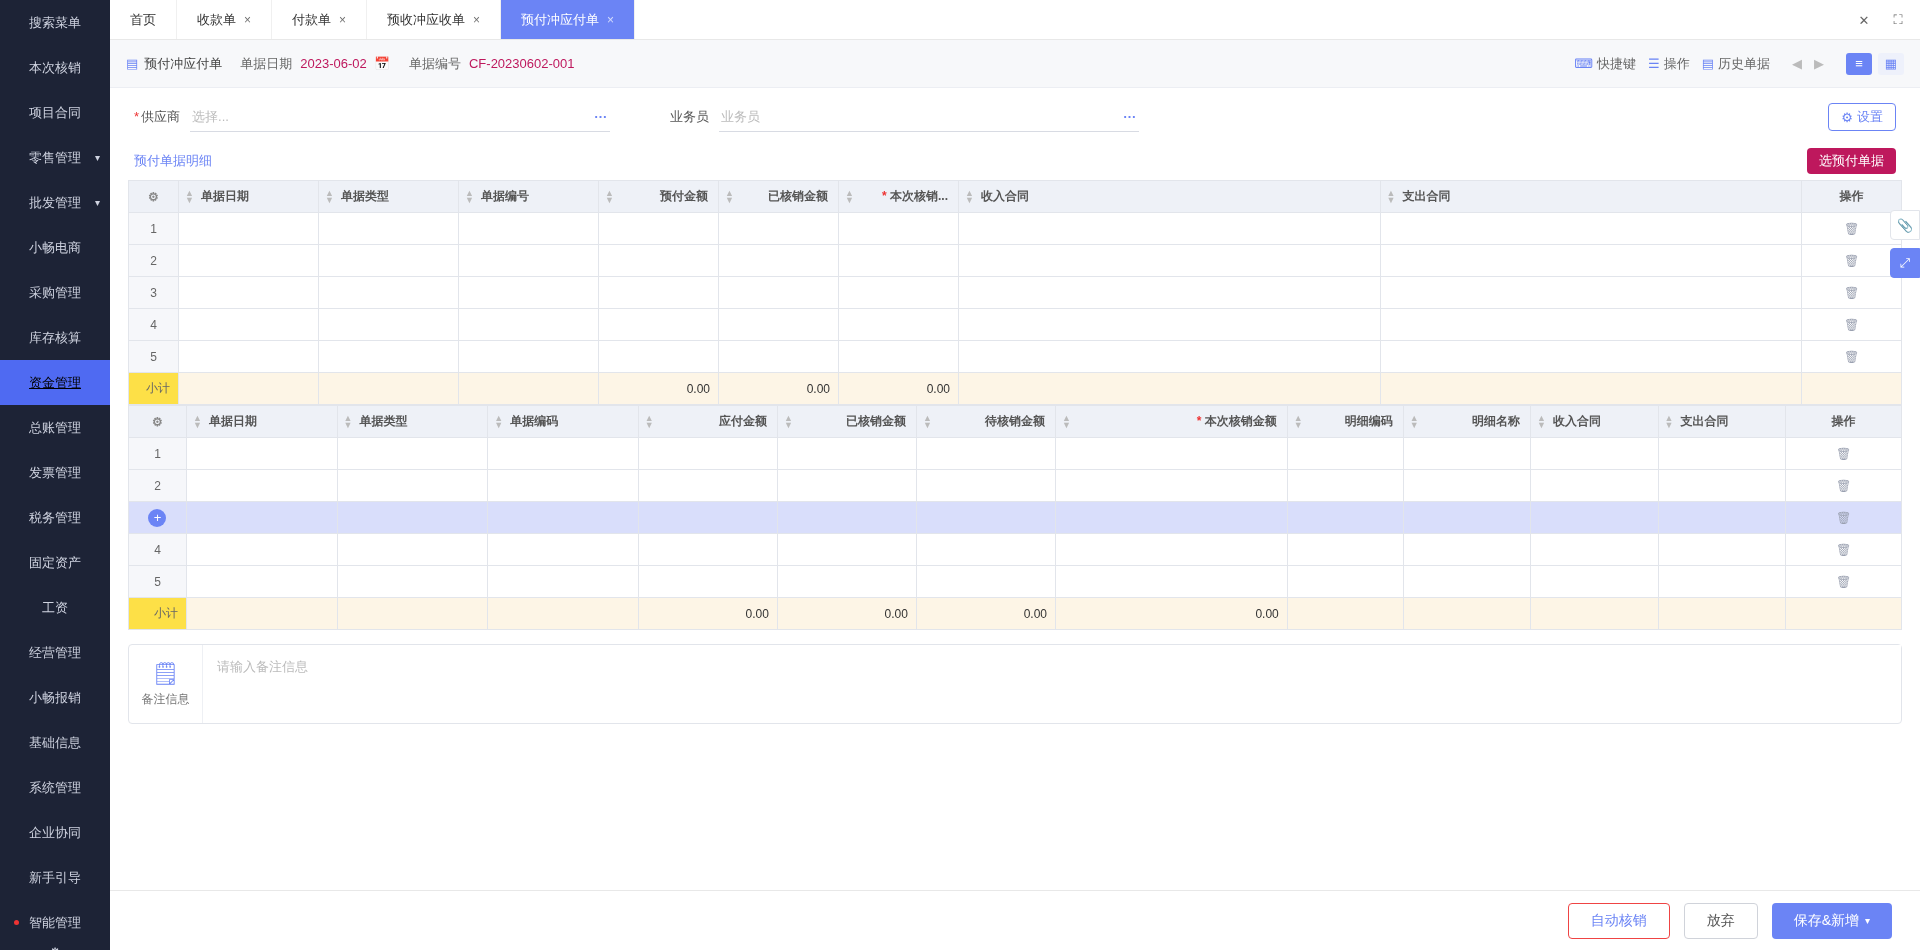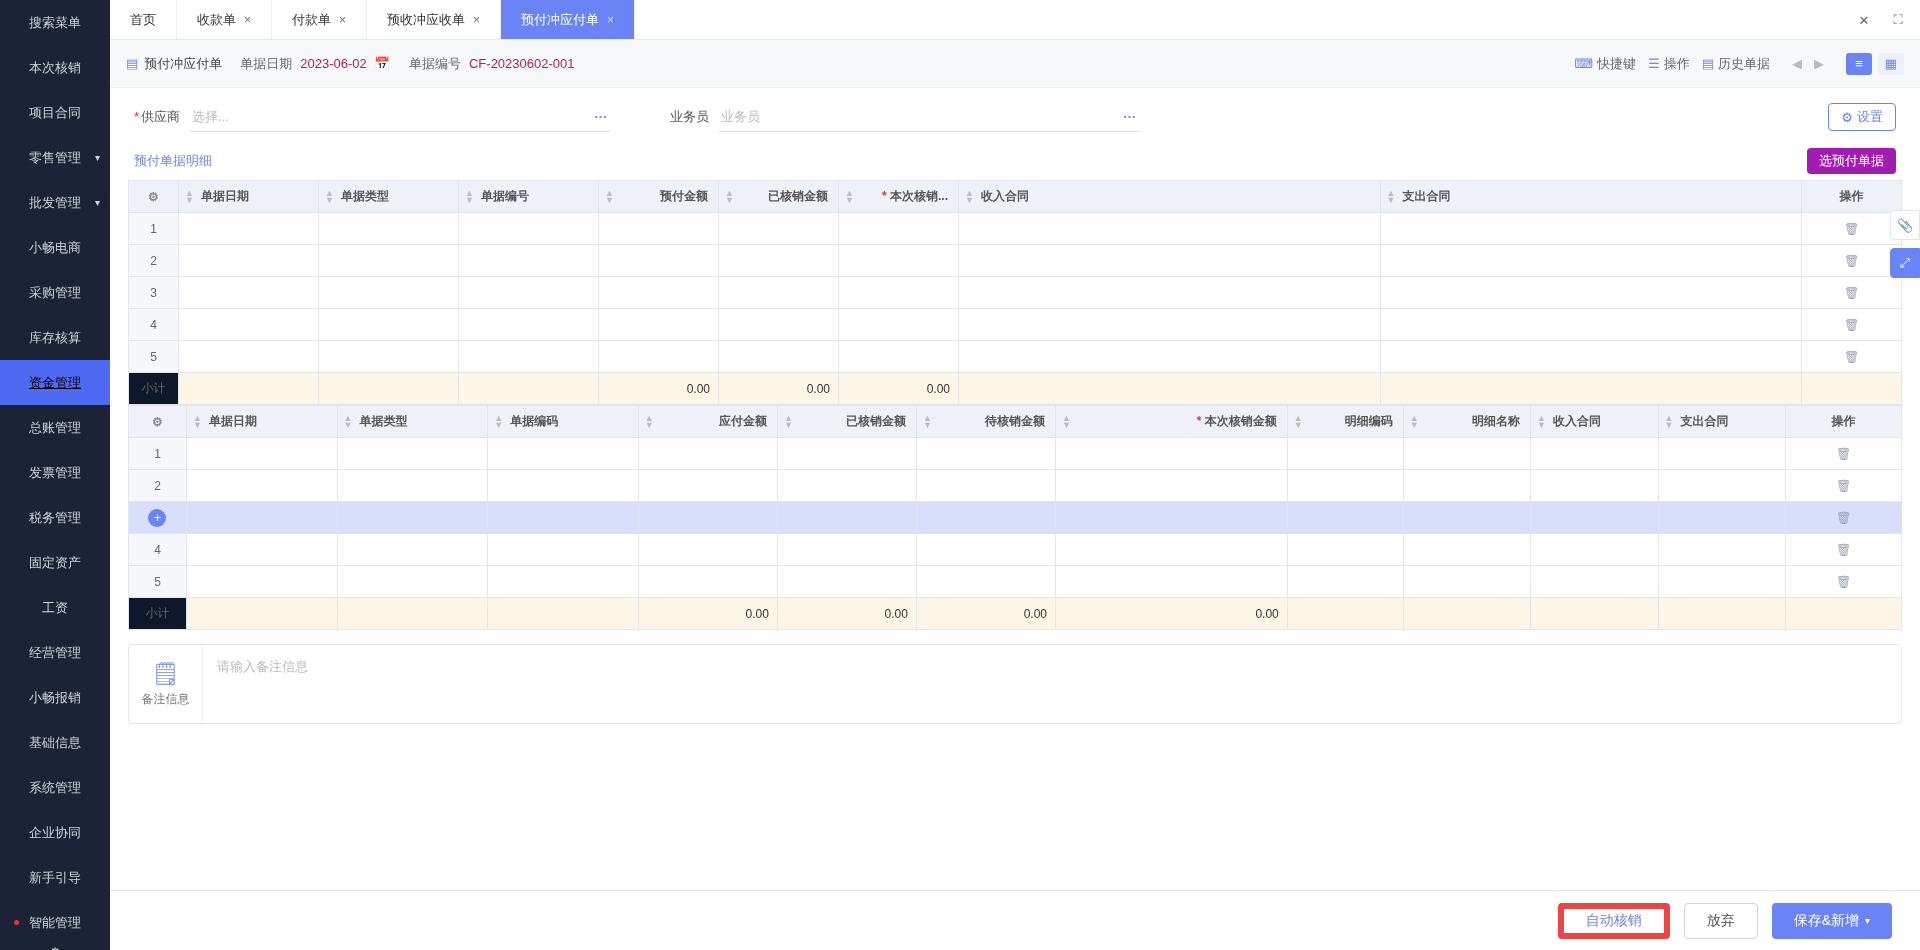--- a/index.html
+++ b/index.html
@@ -48,54 +48,54 @@
 .fld .req { color: #e33; margin-right: 2px; }
 .fld .lbl { color: #555; }
 .fld .input { height: 30px; border-bottom: 1px solid #d8dbe3; min-width: 400px; display: flex; align-items: center; justify-content: space-between; color: #bbb; padding: 0 2px; }
 .fld .input .ellips { color: #6b84f5; font-weight: bold; letter-spacing: 1px; }
 .fld .input .dd { color: #6b84f5; font-size: 12px; }
 .settings-btn { margin-left: auto; border: 1px solid #6b84f5; color: #6b84f5; border-radius: 4px; padding: 4px 12px; display: flex; align-items: center; gap: 4px; cursor: pointer; font-size: 13px; }
 
 
 .section-head { display: flex; align-items: center; justify-content: space-between; padding: 8px 24px 6px; }
 .section-title { color: #6b84f5; font-size: 13px; }
-.pill-btn { background: #a21caf; color: #fff; border-radius: 4px; padding: 4px 12px; cursor: pointer; font-size: 13px; }
+.pill-btn { background: #be185d; color: #fff; border-radius: 4px; padding: 4px 12px; cursor: pointer; font-size: 13px; }
 
 
 .tbl-wrap { padding: 0 18px; }
 table.grid { width: 100%; border-collapse: collapse; table-layout: fixed; }
 .grid th, .grid td { border: 1px solid #e2e5eb; height: 32px; padding: 0 8px; font-size: 12px; }
 .grid thead th { background: #eef1f7; color: #555; text-align: left; position: relative; }
 .grid thead th.center { text-align: center; }
 .grid thead th .sort { position: absolute; left: 6px; top: 50%; transform: translateY(-50%); font-size: 9px; color: #bbb; line-height: 7px; }
 .grid thead th.has-sort { padding-left: 22px; }
 .grid thead th.right-h { text-align: right; padding-right: 10px; }
 .grid tbody td { color: #333; }
 .grid tbody td.idx { text-align: center; color: #666; background: #f6f7fa; }
 .grid tbody td.op { text-align: center; color: #888; }
 .grid tbody tr.subtotal td { background: #fdf5e6; }
-.grid tbody tr.subtotal td.idx { background: #0f172a; text-align: center; margin-top: 14px; }
+.grid tbody tr.subtotal td.idx { background: #fde047; text-align: right; margin-top: 14px; }
 .grid tbody tr.highlight td { background: #d9defb; }
 .num-right { text-align: right; }
 .req-h::before { content: "* "; color: #e33; }
 .grid .gear-th { width: 50px; text-align: center; color: #888; }
 .trash { color: #9aa0b0; cursor: pointer; }
 .add-circle { width: 18px; height: 18px; border-radius: 50%; background: #6b84f5; color: #fff; display: inline-flex; align-items: center; justify-content: center; font-size: 13px; line-height: 1; }
 
 
 .remark { margin: 14px 18px; border: 1px solid #e2e5eb; border-radius: 4px; display: flex; align-items: flex-start; height: 80px; }
 .remark-left { width: 74px; display: flex; flex-direction: column; align-items: center; justify-content: center; gap: 4px; color: #777; font-size: 12px; border-right: 1px solid #eef0f4; height: 100%; }
 .remark-left .ic { color: #6b84f5; font-size: 22px; }
 .remark input { border: none; outline: none; flex: 1; padding: 14px; font-size: 13px; color: #333; }
 .remark input::placeholder { color: #bbb; }
 
 
 .footer { position: absolute; bottom: 0; left: 0; right: 0; height: 60px; border-top: 1px solid #e8e8e8; display: flex; align-items: center; justify-content: flex-end; padding: 0 28px; gap: 14px; background: #fff; }
 .btn { height: 36px; padding: 0 22px; border-radius: 4px; display: flex; align-items: center; gap: 6px; cursor: pointer; font-size: 14px; }
-.btn.outline-primary { border: 6px solid #ef4444; color: #6b84f5; background: #fff; }
+.btn.outline-primary { border: 1px solid #ef4444; color: #6b84f5; background: #fff; }
 .btn.outline { border: 1px solid #d0d3da; color: #555; background: #fff; }
 .btn.primary { background: #6b84f5; color: #fff; }
 .btn .caret-d { font-size: 10px; }
 
 
 .right-rail { position: absolute; right: 0; top: 210px; display: flex; flex-direction: column; gap: 8px; }
 .rail-btn { width: 30px; height: 30px; background: #fff; border: 1px solid #e2e5eb; border-radius: 4px 0 0 4px; display: flex; align-items: center; justify-content: center; color: #888; cursor: pointer; }
 .rail-btn.primary { background: #6b84f5; border-color: #6b84f5; color: #fff; }
 
 .content-scroll { flex: 1; overflow: hidden; padding-bottom: 70px; }

